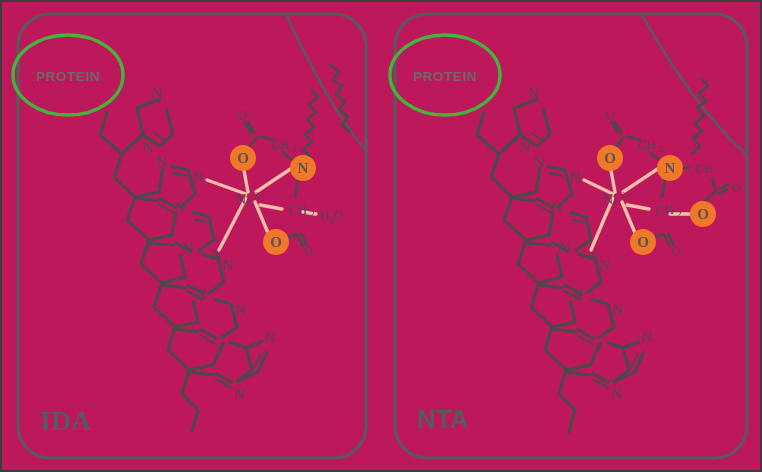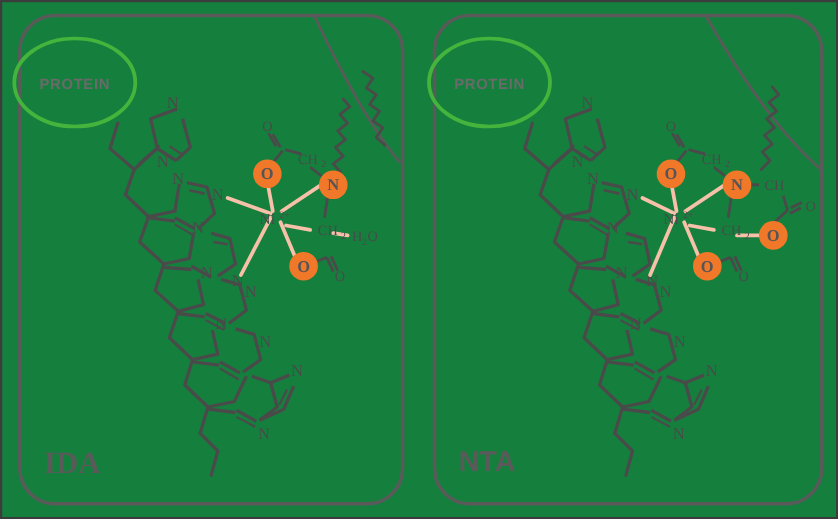--- a/index.html
+++ b/index.html
@@ -1,20 +1,20 @@
 <!DOCTYPE html>
 <html><head>
 <meta charset="utf-8">
 <style>
   html,body{margin:0;padding:0;background:#ffffff;}
   body{font-family:"Liberation Sans", sans-serif;}
   #root{
     position:relative;
     width:762px;height:472px;
-    background:#15803d;
+    background:#be185d;
     border:2px solid #3c3c3c;
     box-sizing:border-box;
     overflow:hidden;
   }
   .panel{position:absolute;top:0;left:0;width:100%;height:100%;}
   svg{display:block;}
   .lbl-panel{
     font-size:26px;font-weight:bold;fill:#5a5a5a;
   }
   .lbl-panel.serif{font-family:"Liberation Serif",serif;font-size:28px;}

